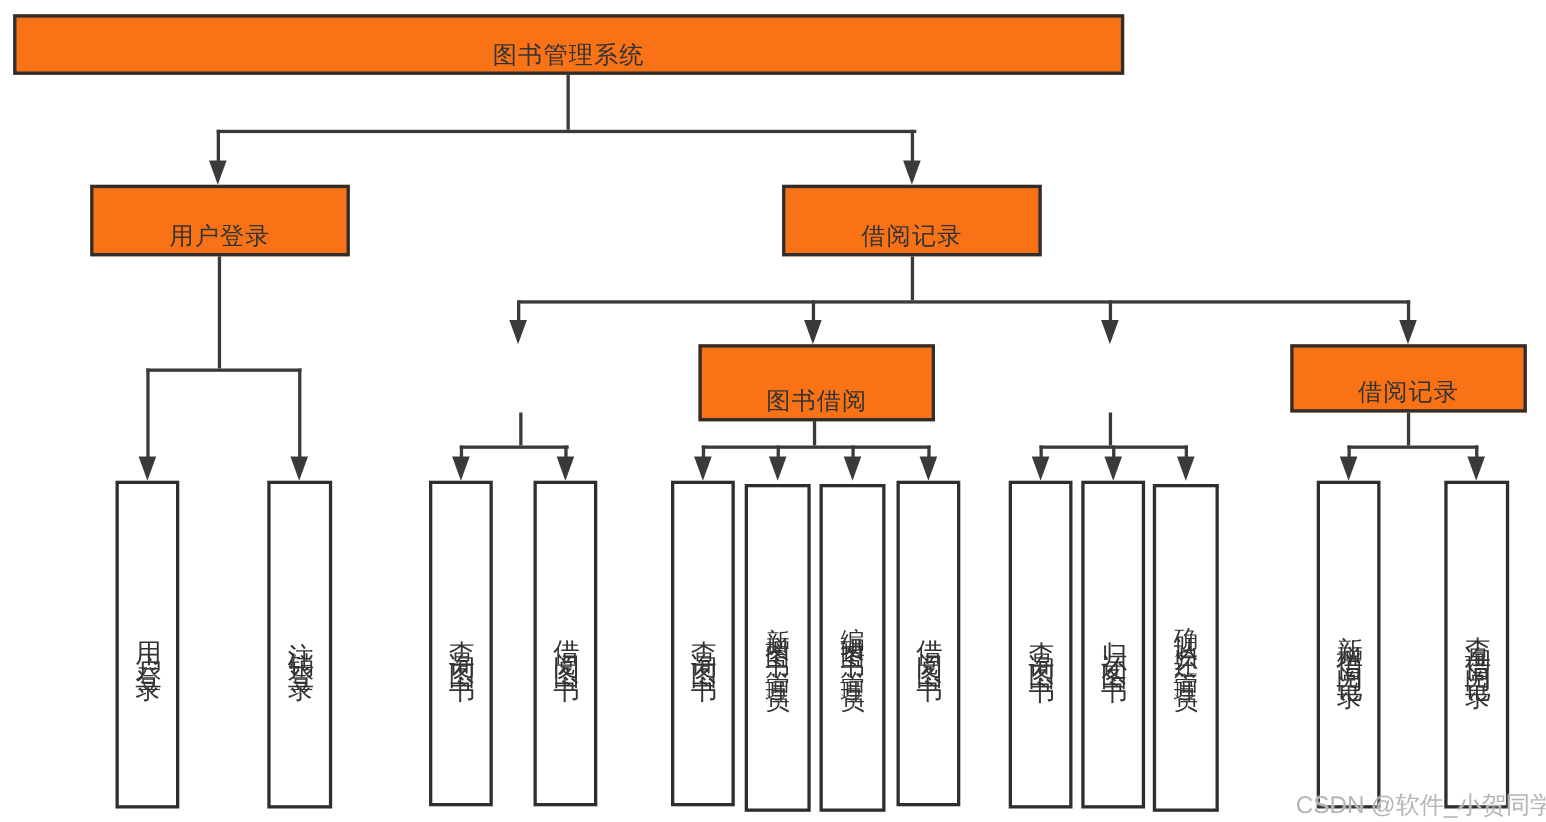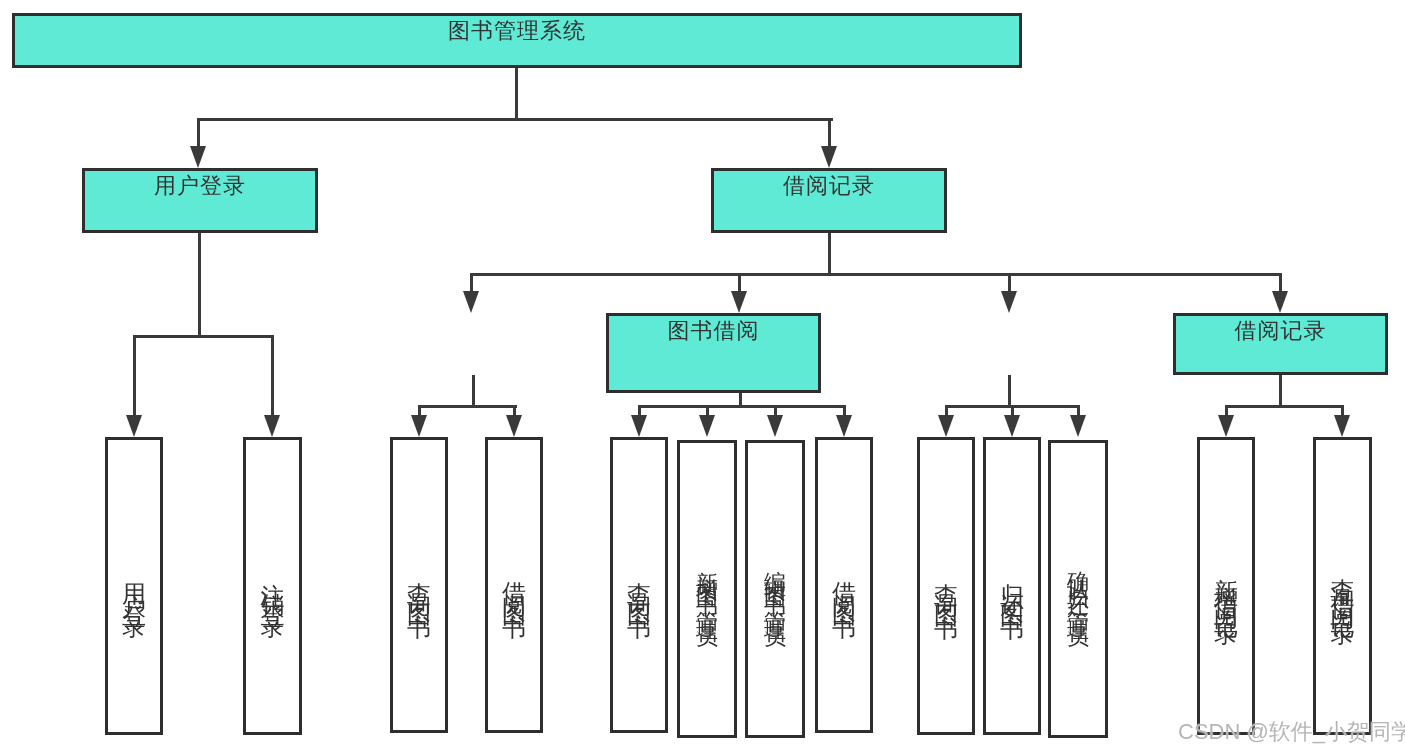--- a/index.html
+++ b/index.html
@@ -8,22 +8,22 @@
     --text:#333333;
     --bg:#ffffff;
     --watermark:#b5b5b5;
   }
   html,body{margin:0;padding:0;background:var(--bg);}
   #canvas{
     position:relative;width:1405px;height:747px;background:var(--bg);
     font-family:"Liberation Sans", sans-serif;color:var(--text);overflow:hidden;
   }
   .hbox{
-    position:absolute;background:#5eead4;border:3px solid var(--border);
-    display:flex;align-items:flex-start;justify-content:center;box-sizing:border-box;
+    position:absolute;background:#f97316;border:3px solid var(--border);
+    display:flex;align-items:flex-end;justify-content:center;box-sizing:border-box;
   }
   .hbox .lbl{font-size:22px;letter-spacing:1px;white-space:nowrap;}
   .vbox{
     position:absolute;background:#fff;border:3px solid var(--border);
     display:flex;align-items:center;justify-content:center;box-sizing:border-box;
   }
   .vbox .lbl{
     writing-mode:vertical-rl;text-orientation:mixed;
     font-size:24px;letter-spacing:11px;line-height:1;white-space:nowrap;
   }
@@ -108,21 +108,21 @@
     <span class="lbl">图书管理系统</span>
   </div>
 
   <div class="hbox" style="left:82px;top:168px;width:236px;height:65px;">
     <span class="lbl">用户登录</span>
   </div>
   <div class="hbox" style="left:711px;top:168px;width:236px;height:65px;">
     <span class="lbl">借阅记录</span>
   </div>
 
-  <div class="hbox" style="left:606px;top:313px;width:215px;height:80px;">
+  <div class="hbox" style="left:635px;top:313px;width:215px;height:70px;">
     <span class="lbl">图书借阅</span>
   </div>
   <div class="hbox" style="left:1173px;top:313px;width:215px;height:62px;">
     <span class="lbl">借阅记录</span>
   </div>
 
   <div class="vbox" style="left:105px;top:437px;width:58px;height:298px;">
     <span class="lbl">用户登录</span>
   </div>
   <div class="vbox" style="left:243px;top:437px;width:59px;height:298px;">

